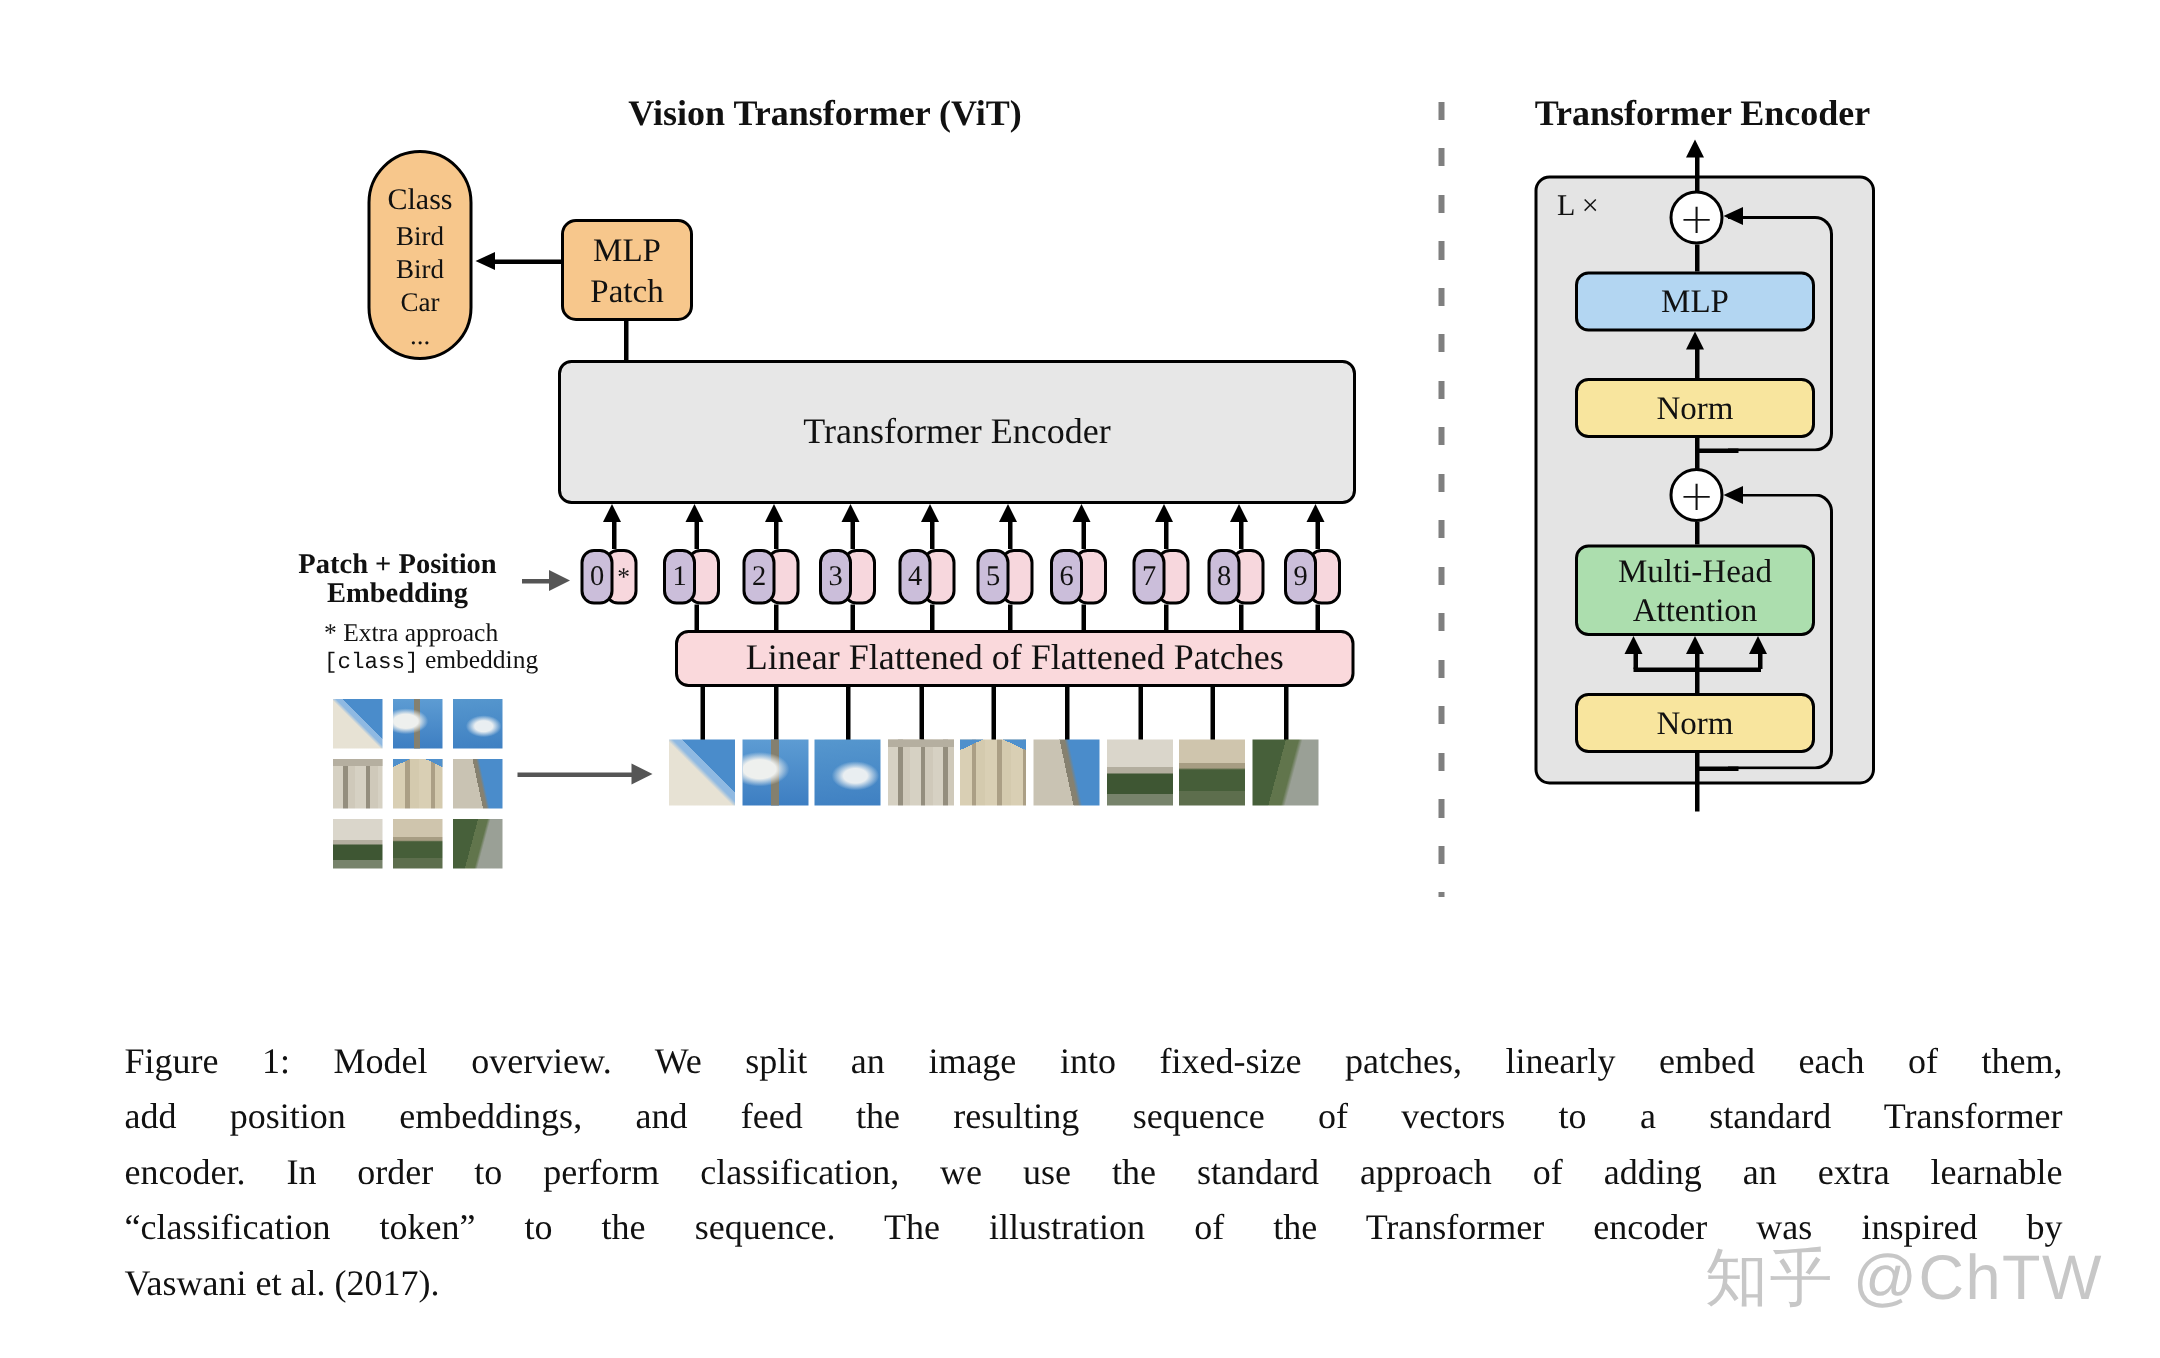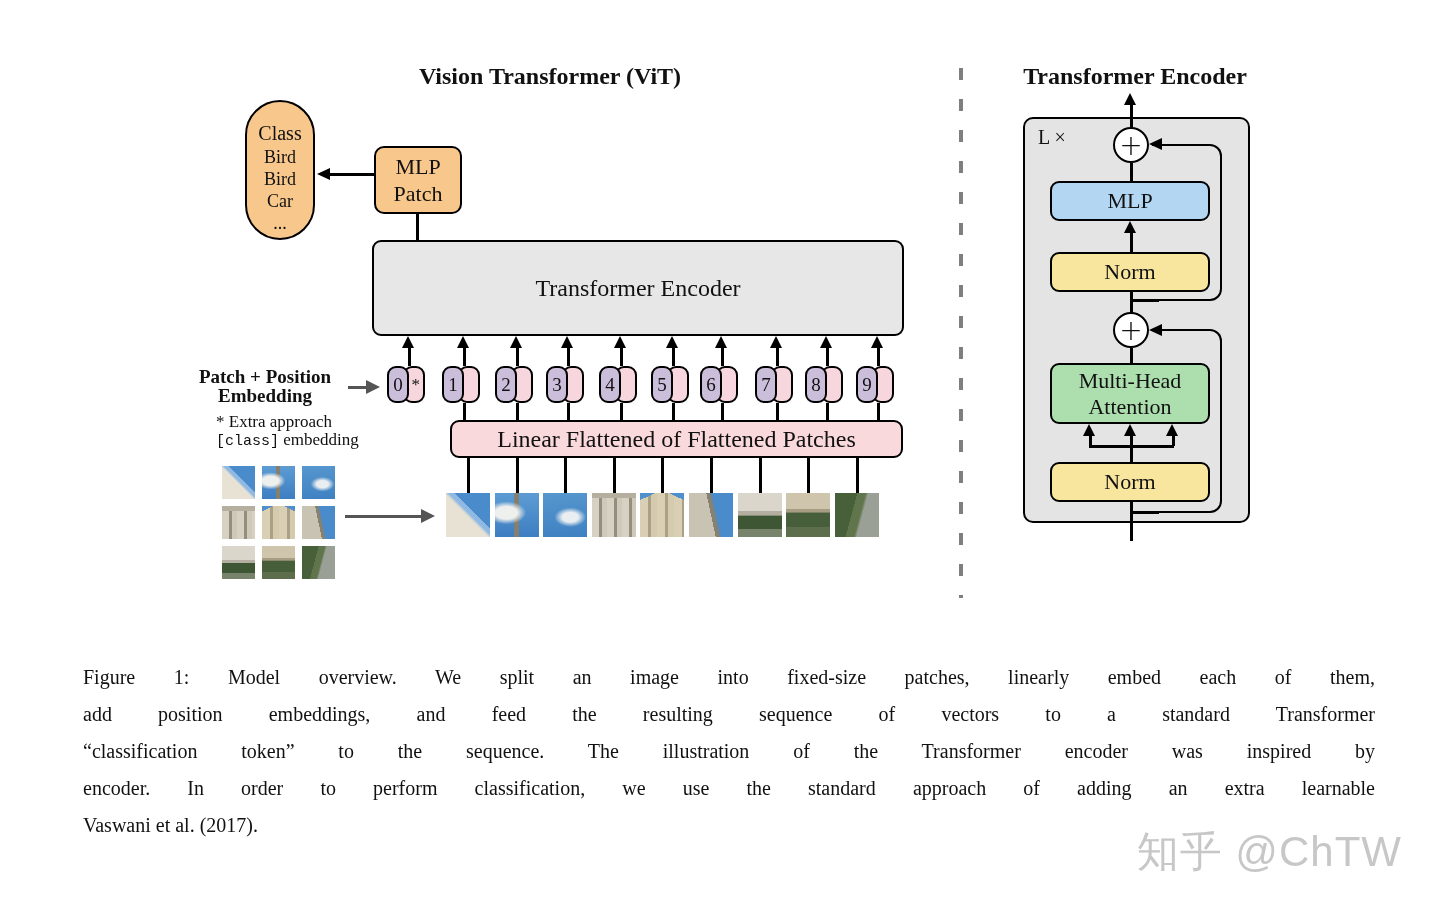--- a/index.html
+++ b/index.html
@@ -91,22 +91,22 @@
                  border-radius:50%; background:#fff; z-index:3;
                  display:flex; align-items:center; justify-content:center;
                  font-size:28px; font-family:"DejaVu Sans", sans-serif; font-weight:200; }
   .r-node { position:absolute; left:1050px; width:160px; border:2.5px solid #000; border-radius:9px;
             display:flex; flex-direction:column; align-items:center; justify-content:center;
             font-size:22px; line-height:26px; z-index:2; }
   .residual { position:absolute; border:2.5px solid #000; border-left:none;
               border-radius:0 12px 12px 0; }
 
   
-  .caption { position:absolute; left:83px; top:659px; width:1292px;
-             font-size:20px; line-height:37px; }
+  .caption { position:absolute; left:83px; top:690px; width:1292px;
+             font-size:24px; line-height:37px; }
   .cap-line { text-align:justify; text-align-last:justify; }
   .cap-last { text-align:left; }
 
   
   .watermark { position:absolute; right:38px; top:824px; font-size:42px;
                font-family:"Liberation Sans", sans-serif; color:#c7c7c7;
                text-shadow:2px 2px 0 #ffffff; letter-spacing:1px; }
 </style>
 </head>
 <body>
@@ -290,20 +290,20 @@
     <div>Multi-Head</div>
     <div>Attention</div>
   </div>
   <div class="r-node" style="top:462px; height:40px; background:#F8E59E;">
     <div>Norm</div>
   </div>
 
   <div class="caption">
     <div class="cap-line">Figure 1: Model overview. We split an image into fixed-size patches, linearly embed each of them,</div>
     <div class="cap-line">add position embeddings, and feed the resulting sequence of vectors to a standard Transformer</div>
+    <div class="cap-line">encoder. In order to perform classification, we use the standard approach of adding an extra learnable</div>
     <div class="cap-line">“classification token” to the sequence. The illustration of the Transformer encoder was inspired by</div>
-    <div class="cap-line">encoder. In order to perform classification, we use the standard approach of adding an extra learnable</div>
     <div class="cap-last">Vaswani et al. (2017).</div>
   </div>
 
   <div class="watermark">知乎 @ChTW</div>
 
 </div>
 
 </body></html>

